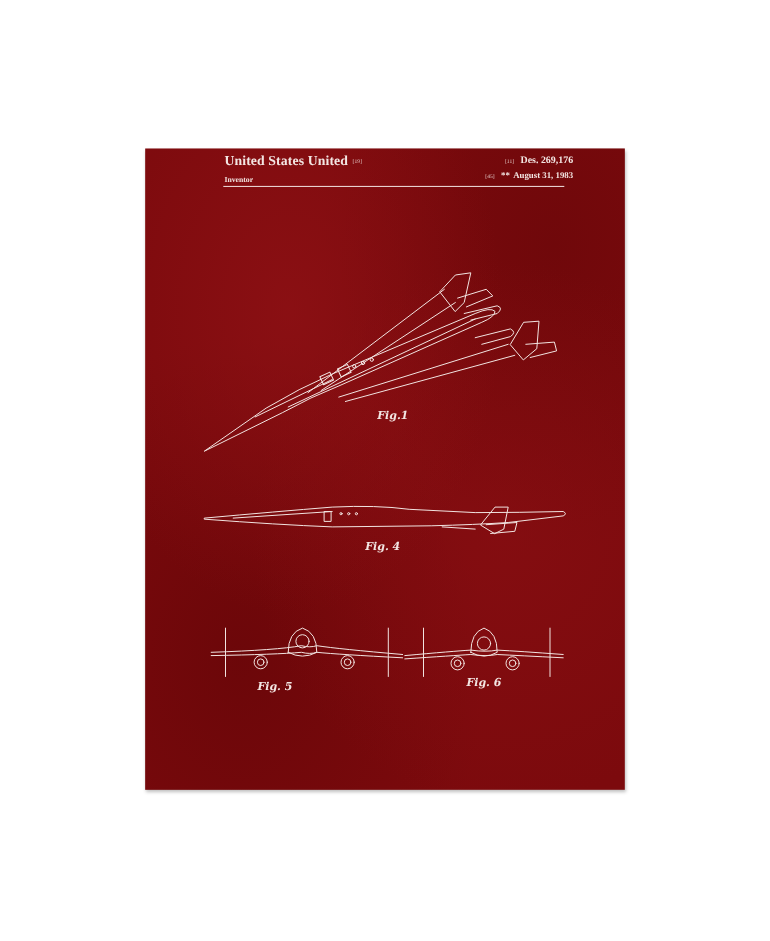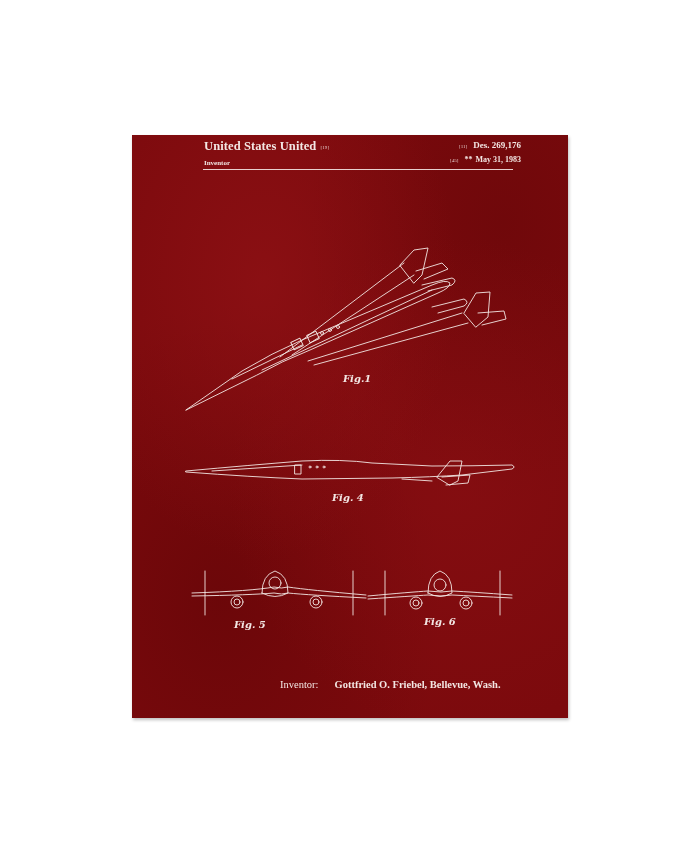--- a/index.html
+++ b/index.html
@@ -28,21 +28,21 @@
   .inventor .lbl { margin-right:16px; }
   .inventor .name { font-weight:bold; }
 </style>
 </head>
 <body>
 
 <div class="poster">
   <div class="hdr-title"><span>United States United</span><span class="hdr-tag">[19]</span></div>
   <div class="hdr-sub">Inventor</div>
   <div class="hdr-right1"><span class="tag">[11]</span><span>Des. 269,176</span></div>
-  <div class="hdr-right2"><span class="tag">[45]</span><span style="margin-right:3px;">**</span><span>May 31, 1983</span></div>
+  <div class="hdr-right2"><span class="tag">[45]</span><span style="margin-right:3px;">**</span><span>August 31, 1983</span></div>
   <div class="hdr-rule"></div>
 
   <svg class="fig" width="436" height="583" viewBox="0 0 436 583" fill="none" stroke="#f3e6e3" stroke-width="0.9" stroke-linecap="round" stroke-linejoin="round">
 
     <path d="M54 275 L110 236 Q140 218 170 205 L300 150 Q314 144 318 148 Q318 153 306 158 L178 215 Q150 226 125 240 Z"></path>
     <path d="M100 244 L170 210"></path>
     <path d="M130 235 L300 155"></path>
 
     <rect x="160" y="205" width="10" height="8" transform="rotate(-25 165 209)"></rect>
     <rect x="176" y="198" width="10" height="8" transform="rotate(-25 181 202)"></rect>
@@ -102,14 +102,13 @@
     <line x1="368" y1="436" x2="368" y2="480"></line>
     <path d="M296 458 Q296 440 308 436 Q320 440 320 458 Q308 465 296 458 Z"></path>
     <circle cx="308" cy="450" r="6"></circle>
     <circle cx="284" cy="468" r="6"></circle>
       <circle cx="284" cy="468" r="3"></circle>
     <circle cx="334" cy="468" r="6"></circle>
       <circle cx="334" cy="468" r="3"></circle>
   </svg>
   <div class="fig-label" style="left:292px; top:481px;">Fig. 6</div>
 
-  <div class="inventor"><span class="lbl">Inventor:</span><span class="name">Gottfried O. Friebel, Bellevue, Wash.</span></div>
 </div>
 
 </body></html>

